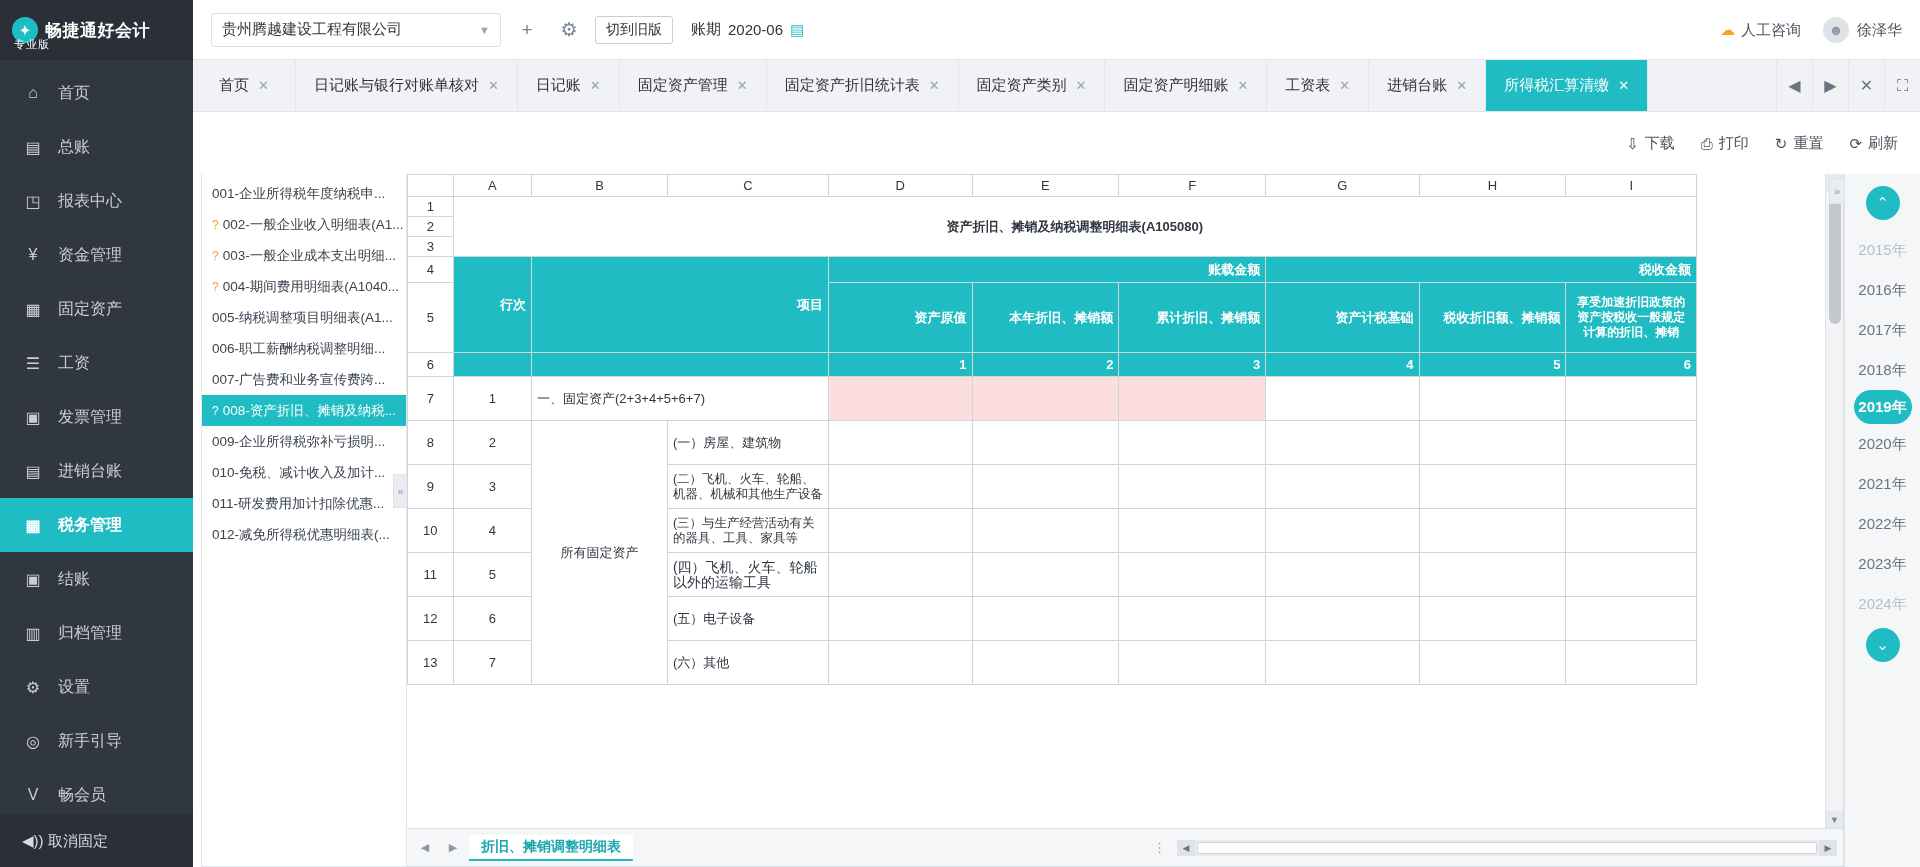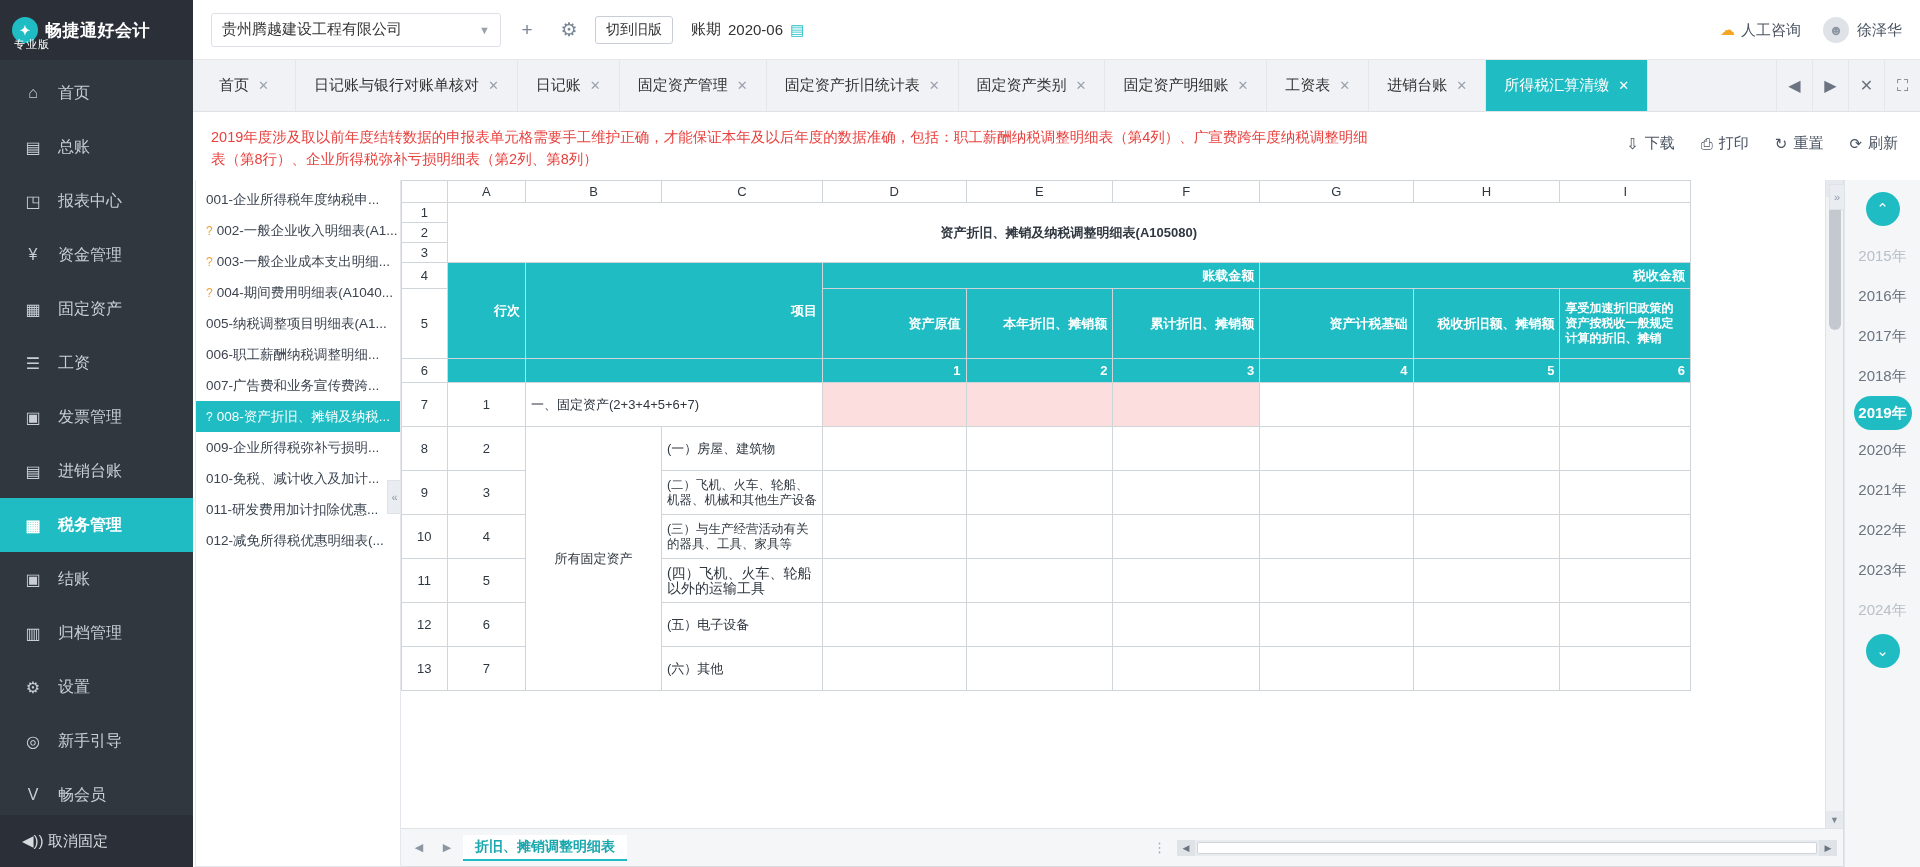--- a/index.html
+++ b/index.html
@@ -102,21 +102,21 @@
     font-size: 16px; color: #6b7480; cursor: pointer; border-left: 1px solid #e3e6ea;
   }
 
   
   .notice-wrap { position: relative; padding: 14px 18px 10px 18px; min-height: 62px; }
   .notice { color: #e8423f; font-size: 14.5px; line-height: 22px; max-width: 1170px; }
   .notice-actions { position: absolute; right: 22px; top: 22px; display: flex; gap: 26px; }
   .n-act { display: flex; align-items: center; gap: 6px; font-size: 15px; color: #4a5360; cursor: pointer; }
 
   
-  .content { flex: 1; display: flex; position: relative; padding-left: 2px; }
+  .content { flex: 1; display: flex; position: relative; padding-left: 8px; }
 
   .formlist {
     width: 206px; flex: 0 0 206px; border: 1px solid #e3e6ea; border-top: none;
     background: #fff; position: relative; overflow: hidden;
   }
   .formlist ul { list-style: none; padding-top: 4px; }
   .formlist li {
     height: 31px; display: flex; align-items: center; padding: 0 6px 0 10px;
     font-size: 13.5px; color: #3c4450; cursor: pointer; white-space: nowrap; overflow: hidden;
   }
@@ -137,21 +137,21 @@
     border: 1px solid #d0d5da; font-size: 13px; color: #2f3740; padding: 2px 5px; background: #fff;
     vertical-align: middle;
   }
   .colhead th, .corner {
     background: #f2f3f5; text-align: center; font-weight: normal; color: #5a626d; height: 22px; font-size: 12.5px;
   }
   .rowhead {
     background: #f2f3f5; text-align: center; color: #5a626d; width: 42px; font-size: 12.5px;
   }
   .cy { background: #1fbdc3 !important; color: #ffffff !important; font-weight: bold; text-align: right; }
-  .cy-l { background: #1fbdc3 !important; color: #ffffff !important; font-weight: bold; }
+  .cy-l { background: #1fbdc3 !important; color: #ffffff !important; font-weight: bold; text-align: center; }
   .pink { background: #fbdedd !important; }
   .title-cell { font-size: 19px; font-weight: bold; text-align: center; color: #1c2530; }
   .b { font-weight: normal; }
   .mid { text-align: center; }
 
   
   .vbar {
     position: absolute; right: 0; top: 0; bottom: 38px; width: 18px; background: #f2f3f5;
     border-left: 1px solid #dfe3e8;
   }
@@ -344,21 +344,20 @@
       </div>
       <div class="tab-ctrls">
         <div class="tab-ctrl">◀</div>
         <div class="tab-ctrl">▶</div>
         <div class="tab-ctrl">✕</div>
         <div class="tab-ctrl">⛶</div>
       </div>
     </div>
 
     <div class="notice-wrap">
-      <div class="notice">2019年度涉及取以前年度结转数据的申报表单元格需要手工维护正确，才能保证本年及以后年度的数据准确，包括：职工薪酬纳税调整明细表（第4列）、广宣费跨年度纳税调整明细表（第8行）、企业所得税弥补亏损明细表（第2列、第8列）</div>
       <div class="notice-actions">
         <div class="n-act">
             <span>⇩</span>
             <span>下载</span>
           </div>
         <div class="n-act">
             <span>⎙</span>
             <span>打印</span>
           </div>
         <div class="n-act">

